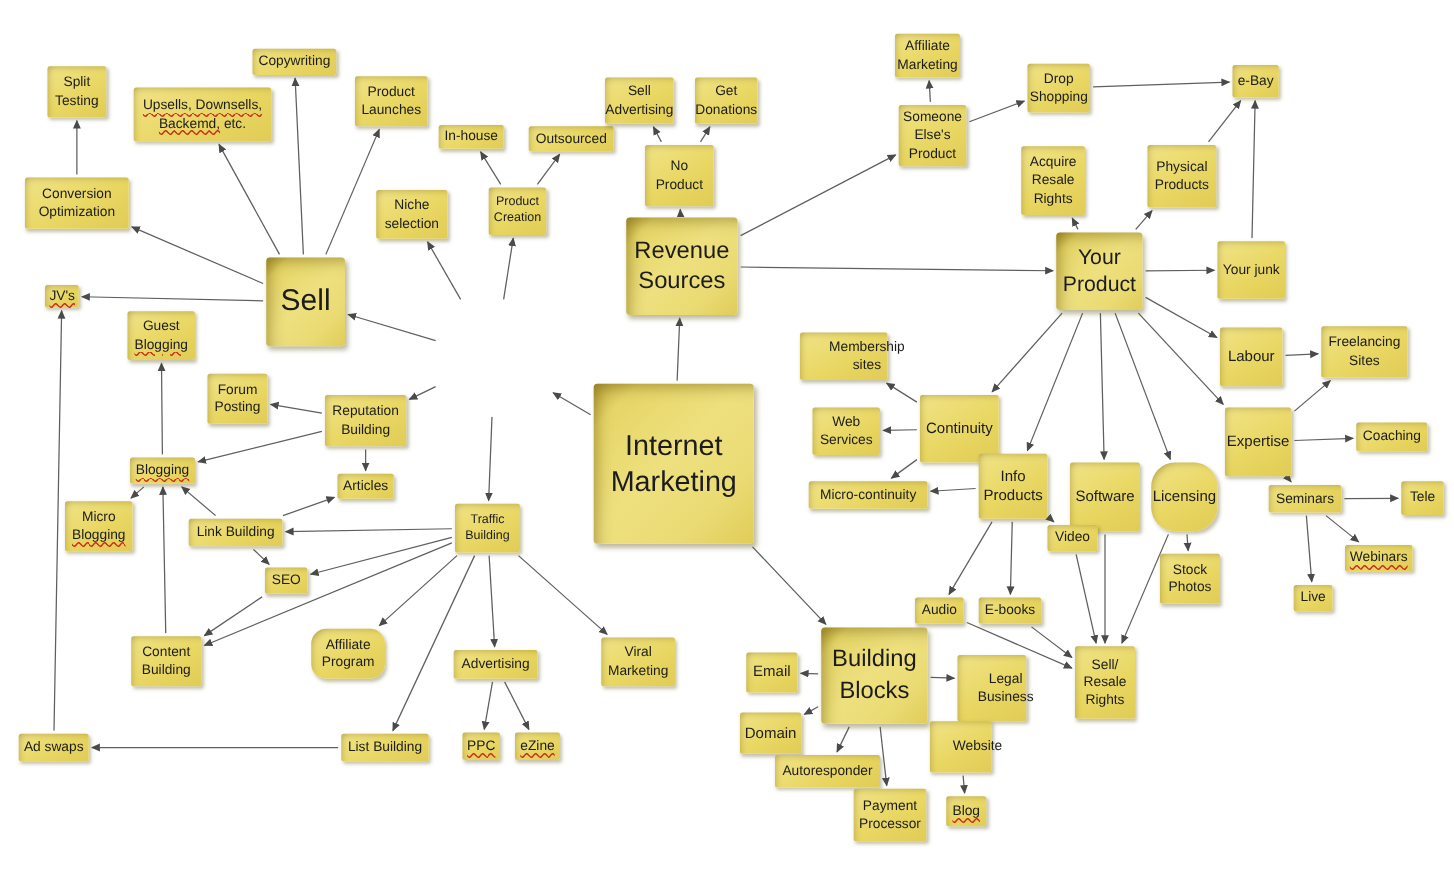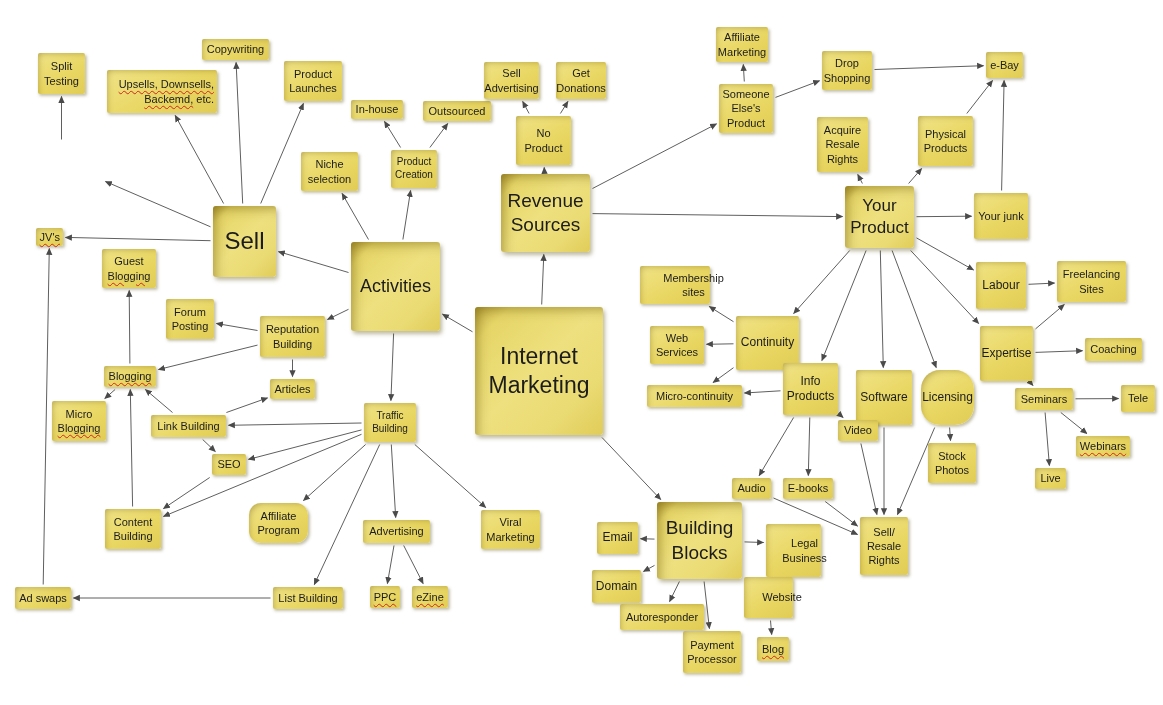--- a/index.html
+++ b/index.html
@@ -126,21 +126,21 @@
       <line x1="403.7" y1="545.5" x2="423.1" y2="583.5" marker-end="url(#arrow)"></line>
       <line x1="270.5" y1="598.0" x2="73.5" y2="598.0" marker-end="url(#arrow)"></line>
       <line x1="43.2" y1="584.5" x2="49.3" y2="248.5" marker-end="url(#arrow)"></line>
     </svg>
 <div class="note" style="left: 38px; top: 53px; width: 47px; height: 41px; font-size: 11px;">
       <span class="lbl">Split Testing</span>
     </div>
     <div class="note" style="left: 202px; top: 39px; width: 67px; height: 21px; font-size: 11px;">
       <span class="lbl">Copywriting</span>
     </div>
-    <div class="note" style="left: 107px; top: 70px; width: 110px; height: 43px; font-size: 11px; text-align: right;">
+    <div class="note" style="left: 107px; top: 70px; width: 110px; height: 43px; font-size: 11px;">
       <span class="lbl"><span class="sq">Upsells, Downsells,</span> <span class="sq">Backemd,</span> etc.</span>
     </div>
     <div class="note" style="left: 284px; top: 61px; width: 58px; height: 40px; font-size: 11px;">
       <span class="lbl">Product Launches</span>
     </div>
     <div class="note" style="left: 351px; top: 100px; width: 52px; height: 19px; font-size: 11px;">
       <span class="lbl">In-house</span>
     </div>
     <div class="note" style="left: 423px; top: 101px; width: 68px; height: 20px; font-size: 11px;">
       <span class="lbl">Outsourced</span>
@@ -162,20 +162,23 @@
     </div>
     <div class="note" style="left: 986px; top: 52px; width: 37px; height: 26px; font-size: 11px;">
       <span class="lbl">e-Bay</span>
     </div>
     <div class="note" style="left: 817px; top: 117px; width: 51px; height: 55px; font-size: 11px;">
       <span class="lbl">Acquire Resale Rights</span>
     </div>
     <div class="note" style="left: 918px; top: 116px; width: 55px; height: 50px; font-size: 11px;">
       <span class="lbl">Physical Products</span>
     </div>
+    <div class="note" style="left: 20px; top: 142px; width: 83px; height: 41px; font-size: 11px;">
+      <span class="lbl">Conversion Optimization</span>
+    </div>
     <div class="note" style="left: 301px; top: 152px; width: 57px; height: 39px; font-size: 11px;">
       <span class="lbl">Niche selection</span>
     </div>
     <div class="note" style="left: 391px; top: 150px; width: 46px; height: 38px; font-size: 10px;">
       <span class="lbl">Product Creation</span>
     </div>
     <div class="note" style="left: 516px; top: 116px; width: 55px; height: 49px; font-size: 11px;">
       <span class="lbl">No Product</span>
     </div>
     <div class="note big" style="left: 501px; top: 174px; width: 89px; height: 78px; font-size: 19px;">
@@ -188,23 +191,20 @@
       <span class="lbl">Your junk</span>
     </div>
     <div class="note big" style="left: 213px; top: 206px; width: 63px; height: 71px; font-size: 24px;">
       <span class="lbl">Sell</span>
     </div>
     <div class="note" style="left: 36px; top: 228px; width: 27px; height: 18px; font-size: 11px; justify-content: flex-end;">
       <span class="lbl"><span class="sq">JV's</span></span>
     </div>
     <div class="note" style="left: 102px; top: 249px; width: 54px; height: 39px; font-size: 11px;">
       <span class="lbl">Guest <span class="sq">Blogging</span></span>
-    </div>
-    <div class="note big" style="left: 351px; top: 242px; width: 89px; height: 89px; font-size: 18px;">
-      <span class="lbl">Activities</span>
     </div>
     <div class="note" style="left: 640px; top: 266px; width: 70px; height: 38px; font-size: 11px; padding-left: 40px;">
       <span class="lbl">Membership sites</span>
     </div>
     <div class="note" style="left: 976px; top: 262px; width: 50px; height: 47px; font-size: 12px;">
       <span class="lbl">Labour</span>
     </div>
     <div class="note" style="left: 1057px; top: 261px; width: 69px; height: 41px; font-size: 11px;">
       <span class="lbl">Freelancing Sites</span>
     </div>

